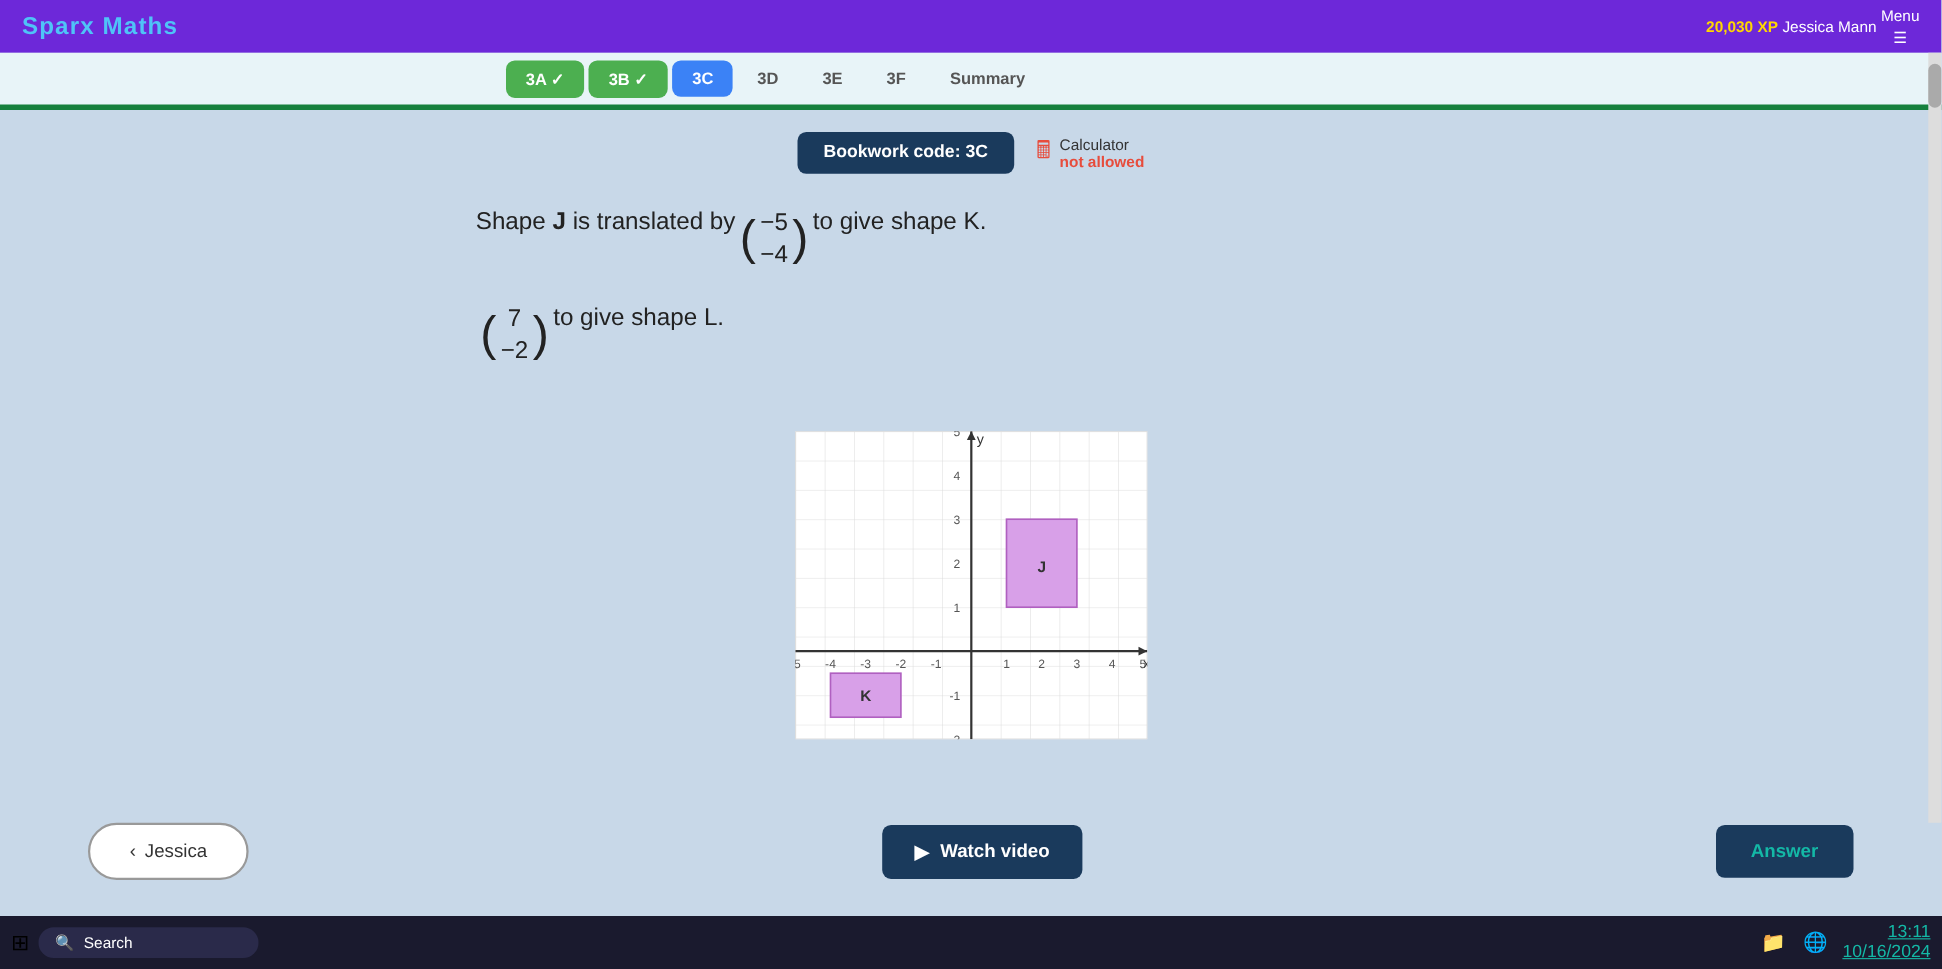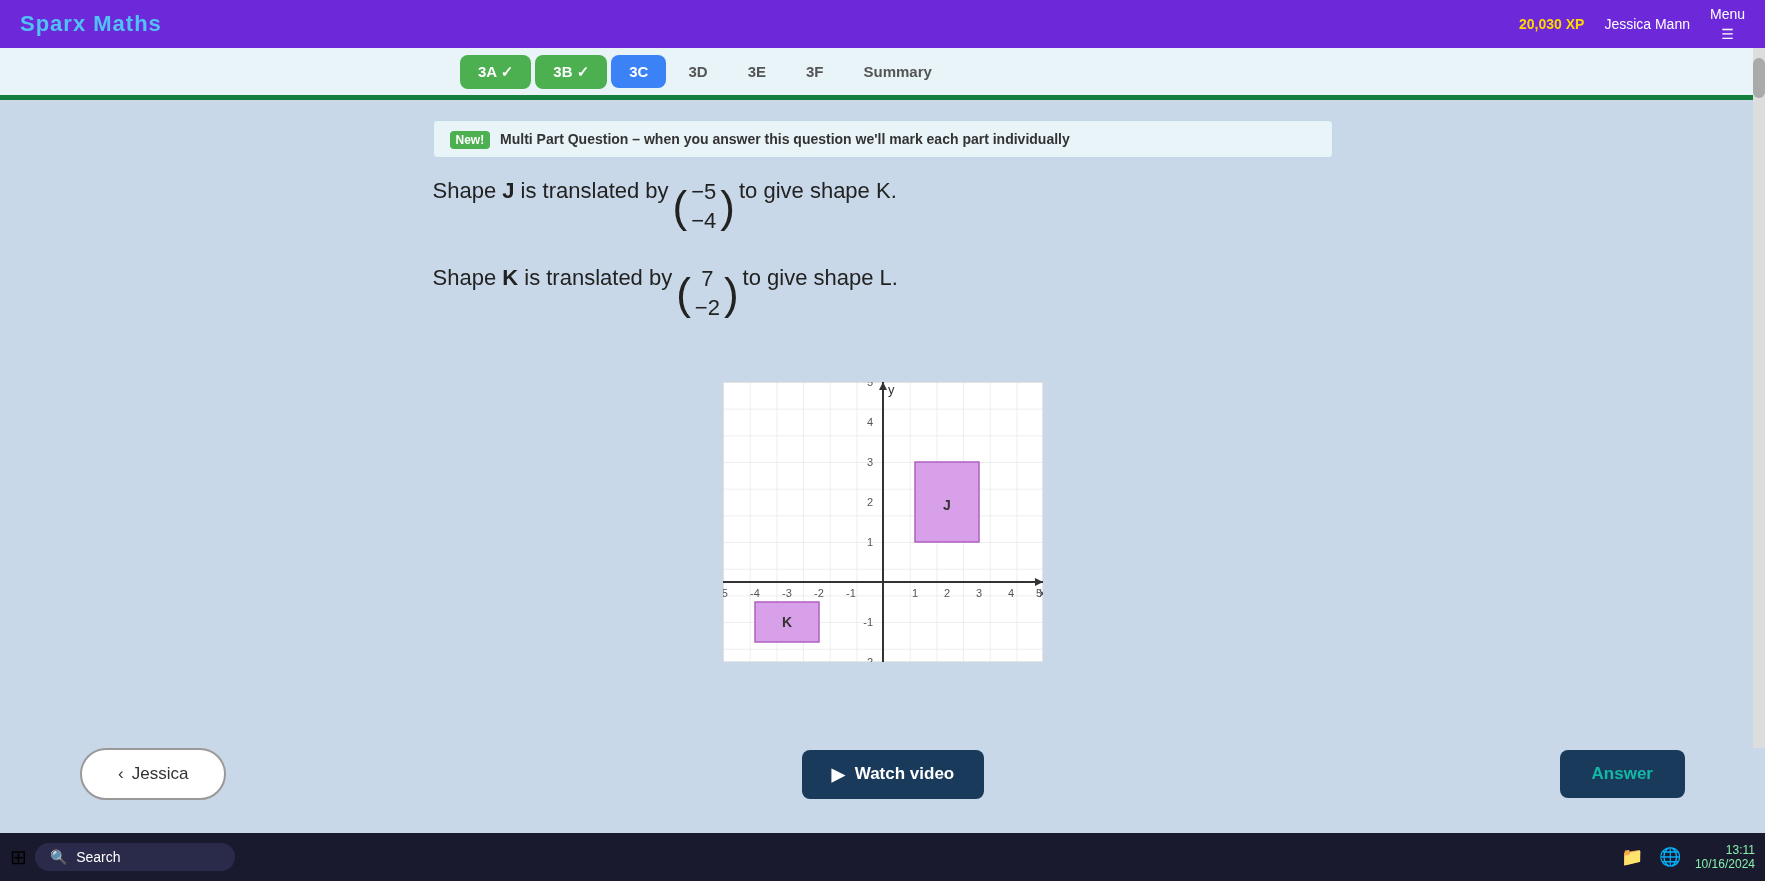--- a/index.html
+++ b/index.html
@@ -24,21 +24,21 @@
     .logo {
       color: white;
       font-size: 22px;
       font-weight: bold;
       letter-spacing: 1px;
     }
     .logo span { color: #4fc3f7; }
     .top-right {
       display: flex;
       align-items: center;
-      gap: 20px;
+      gap: 4px;
       color: white;
       font-size: 14px;
     }
     .xp-badge {
       color: #ffd700;
       font-weight: bold;
     }
     .menu-btn {
       background: none;
       border: none;
@@ -276,23 +276,24 @@
     .taskbar-icon {
       width: 28px;
       height: 28px;
       display: flex;
       align-items: center;
       justify-content: center;
       font-size: 18px;
       cursor: pointer;
     }
     .taskbar-clock {
-      color: #86efac;
-      font-size: 12px;
+      color: #14b8a6;
+      font-size: 16px;
       text-align: right;
+      text-decoration: underline;
     }
 
     
     .paren-vector {
       display: inline-flex;
       align-items: center;
       font-size: 26px;
       margin: 0 4px;
     }
     .paren-left, .paren-right {
@@ -350,43 +351,48 @@
   <button class="tab inactive">
     <span>3F</span>
   </button>
   <button class="tab inactive">
     <span>Summary</span>
   </button>
 </div>
 
 <div class="main-content">
 
-  <div class="new-banner">
-    <span class="new-badge">New!</span>
-    <strong>Multi Part Question – when you answer this question we'll mark each part individually</strong>
-  </div>
-
+
+  <div class="bookwork-row">
+    <div class="bookwork-code">Bookwork code: 3C</div>
+    <div class="calculator-info">
+      <span class="calc-icon">🖩</span>
+      <div>
+        <div>Calculator</div>
+        <div style="color:#e74c3c; font-weight:bold;">not allowed</div>
+      </div>
+    </div>
+  </div>
 
   <div class="math-section">
 
     <div class="math-line">
       <span>Shape <strong>J</strong> is translated by</span>
       <span class="paren-vector">
         <span class="paren-left">(</span>
         <span class="paren-nums">
           <span>−5</span>
           <span>−4</span>
         </span>
         <span class="paren-right">)</span>
       </span>
       <span>to give shape K.</span>
     </div>
 
     <div class="math-line">
-      <span>Shape <strong>K</strong> is translated by</span>
       <span class="paren-vector">
         <span class="paren-left">(</span>
         <span class="paren-nums">
           <span>7</span>
           <span>−2</span>
         </span>
         <span class="paren-right">)</span>
       </span>
       <span>to give shape L.</span>
     </div>

